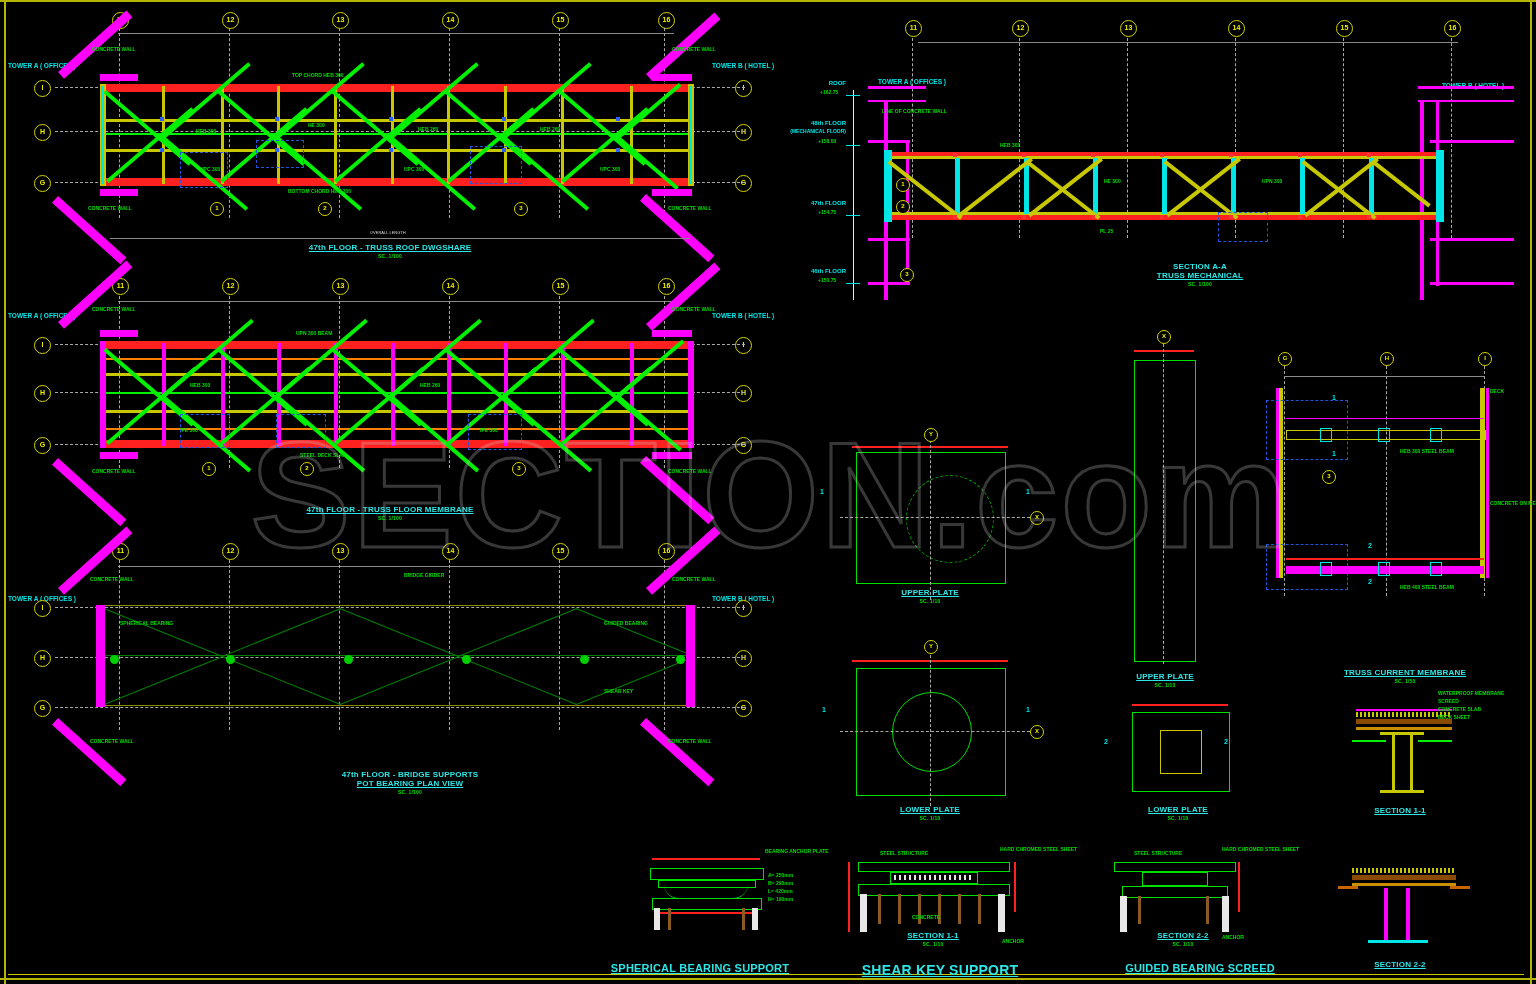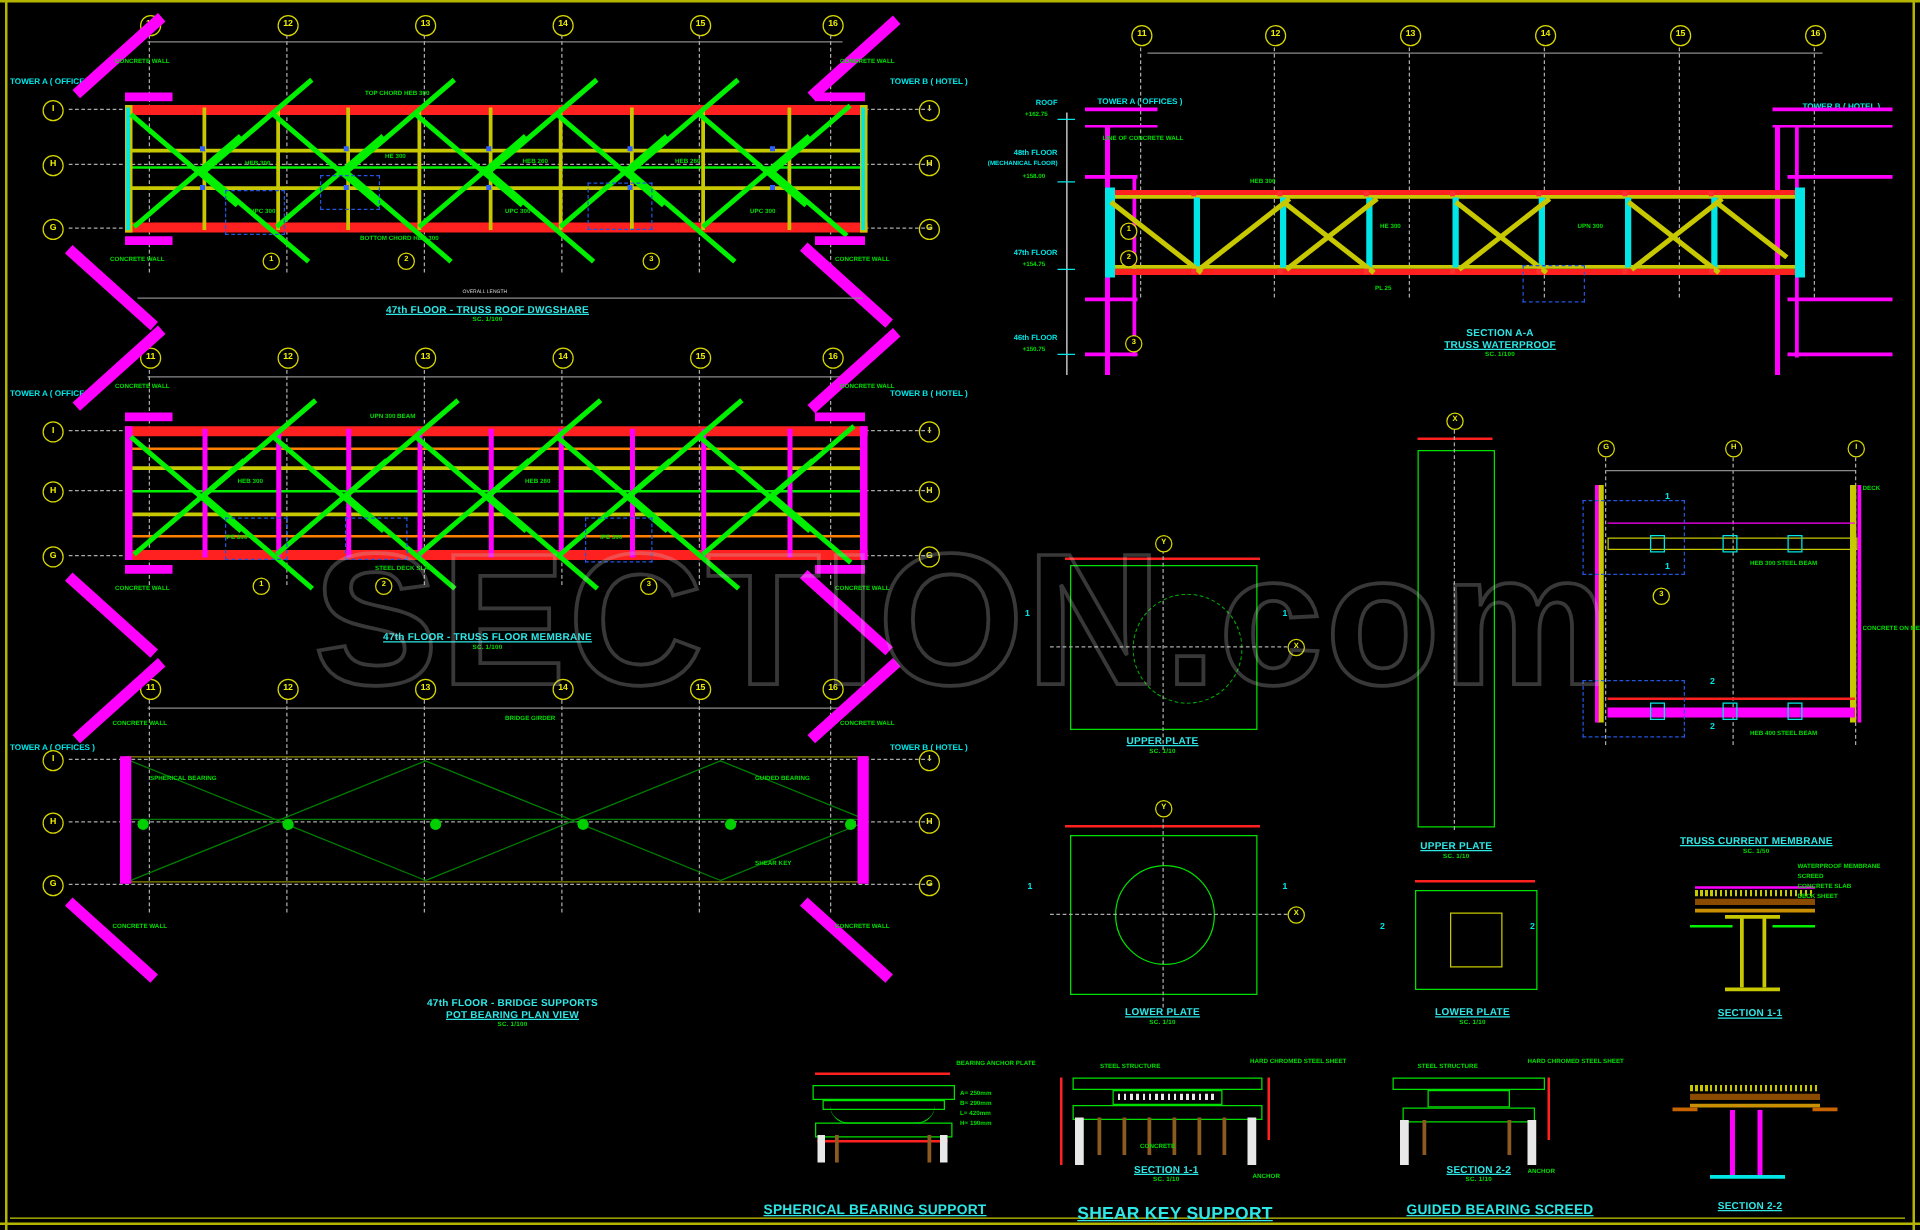--- a/index.html
+++ b/index.html
@@ -338,21 +338,21 @@
 
   <div class="lblg" style="left:90px;top:576px;">CONCRETE WALL</div>
   <div class="lblg" style="left:672px;top:576px;">CONCRETE WALL</div>
   <div class="lblg" style="left:90px;top:738px;">CONCRETE WALL</div>
   <div class="lblg" style="left:668px;top:738px;">CONCRETE WALL</div>
   <div class="lblg" style="left:120px;top:620px;">SPHERICAL BEARING</div>
   <div class="lblg" style="left:604px;top:620px;">GUIDED BEARING</div>
   <div class="lblg" style="left:604px;top:688px;">SHEAR KEY</div>
   <div class="lblg" style="left:404px;top:572px;">BRIDGE GIRDER</div>
 
-  <div class="ttl" style="left:300px;top:770px;width:220px;margin-top:28px;">
+  <div class="ttl" style="left:300px;top:770px;width:220px;">
     <span>47th FLOOR - BRIDGE SUPPORTS</span><br>
     <u>POT BEARING PLAN VIEW</u>
     <span class="sc">SC. 1/100</span>
   </div>
 
   <div></div>
 
   <div class="gl" style="left:918px;top:42px;width:540px;height:1px;"></div>
   <div class="bub" style="left:905px;top:20px;">11</div>
   <div class="bub" style="left:1012px;top:20px;">12</div>
@@ -449,21 +449,21 @@
   <div class="lblg" style="left:1262px;top:178px;">UPN 300</div>
   <div class="lblg" style="left:1100px;top:228px;">PL 25</div>
 
   <div class="dash-b" style="left:1218px;top:212px;width:48px;height:28px;"></div>
   <div class="bub sm" style="left:896px;top:178px;">1</div>
   <div class="bub sm" style="left:896px;top:200px;">2</div>
   <div class="bub sm" style="left:900px;top:268px;">3</div>
 
   <div class="ttl" style="left:1110px;top:262px;width:180px;">
     <span>SECTION A-A</span><br>
-    <u>TRUSS WATERPROOF</u>
+    <u>TRUSS MECHANICAL</u>
     <span class="sc">SC. 1/100</span>
   </div>
 
   <div></div>
   <div class="memb red" style="left:852px;top:446px;width:156px;height:2px;"></div>
   <div class="memb grn" style="left:856px;top:452px;width:148px;height:130px;background:transparent;border:1.4px solid #00e000;"></div>
   <div class="memb" style="left:906px;top:475px;width:86px;height:86px;border:1px dashed #00a000;border-radius:50%;"></div>
   <div class="axisv" style="left:930px;top:440px;height:160px;"></div>
   <div class="axis" style="left:840px;top:517px;width:190px;"></div>
   <div class="bub sm" style="left:924px;top:428px;">Y</div>

